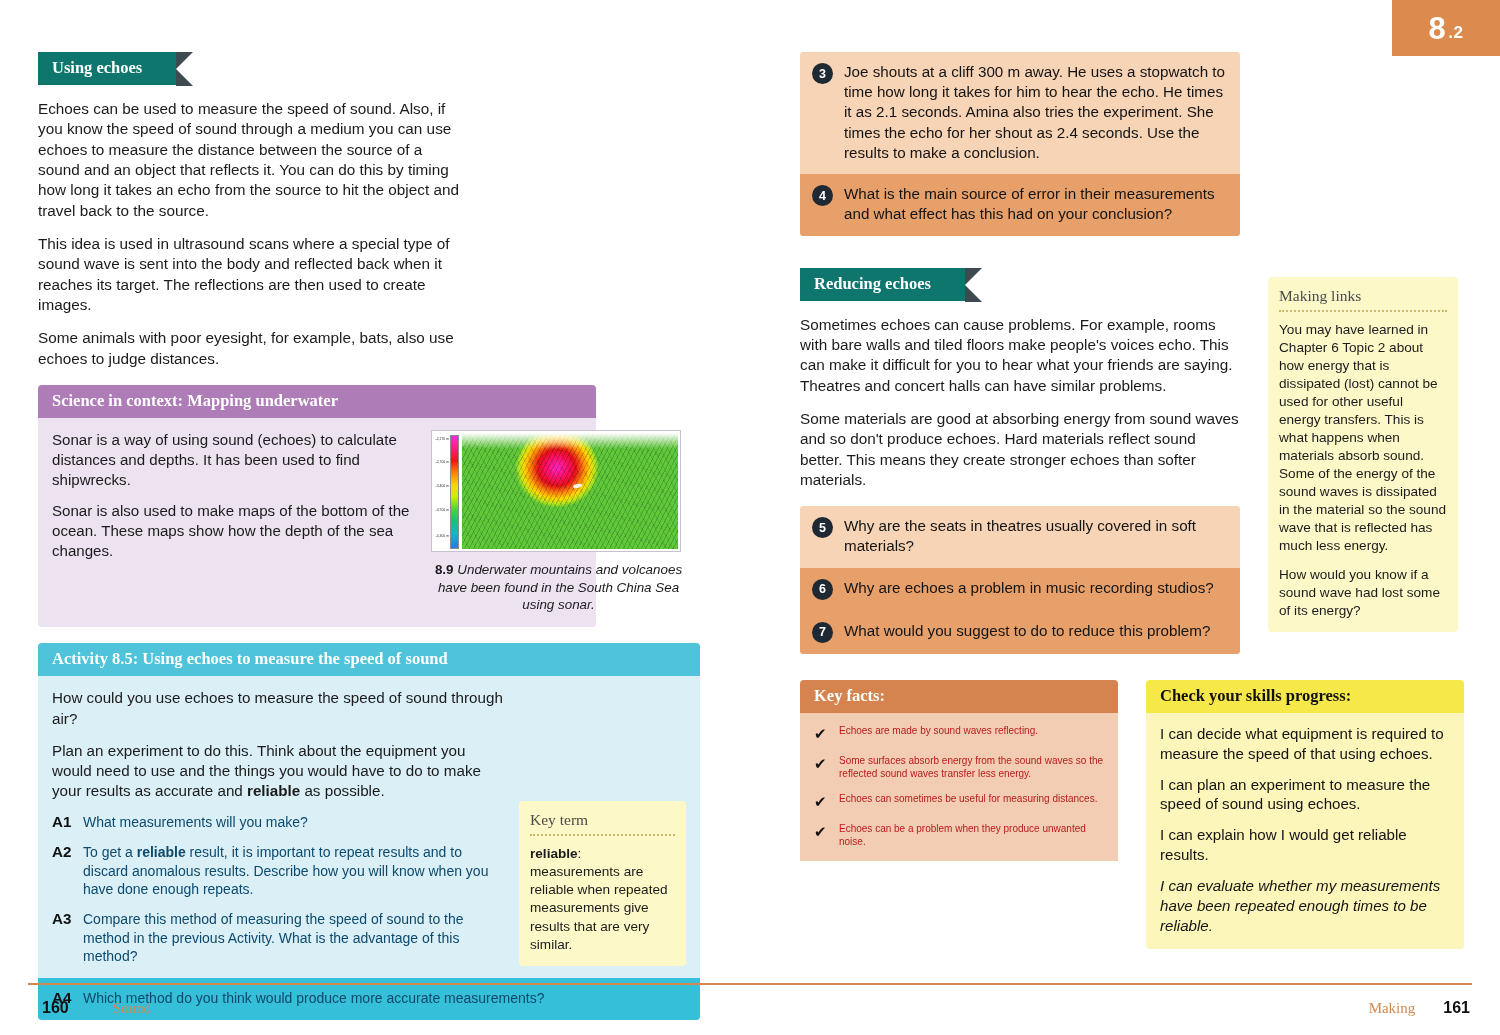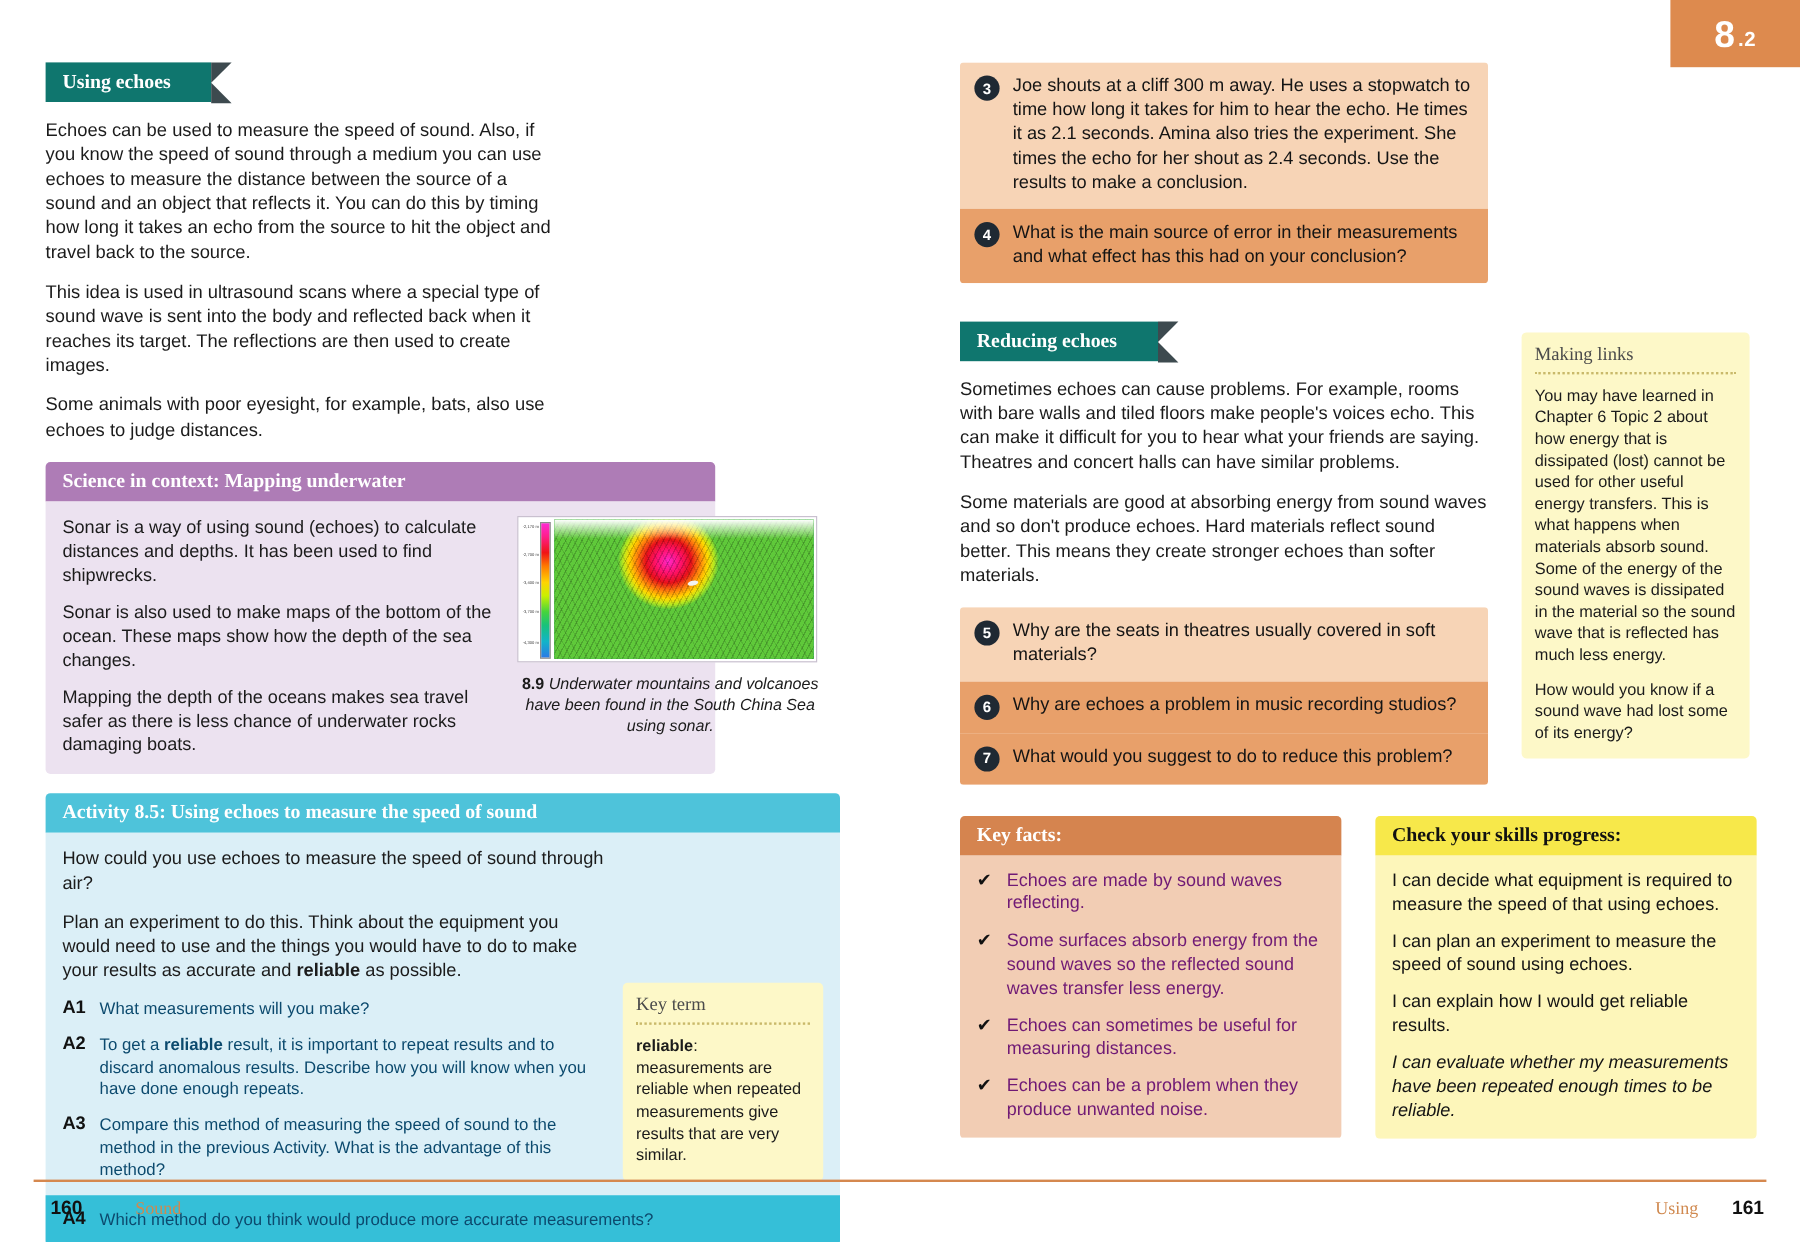--- a/index.html
+++ b/index.html
@@ -200,21 +200,21 @@
     color: #ffffff;
     font-family: "Liberation Serif", serif;
     font-weight: bold;
     font-size: 16.5px;
     padding: 6px 12px 7px 14px;
   }
   .keyfacts .kf-body { background: #f2cdb4; padding: 11px 14px 13px 14px; }
   .kf-row { display: flex; gap: 9px; margin-bottom: 11px; }
   .kf-row:last-child { margin-bottom: 0; }
   .kf-tick { flex: 0 0 16px; font-size: 15px; color: #111; line-height: 1.3; }
-  .kf-txt { font-size: 15px; line-height: 1.32; color: #701a75; }
+  .kf-txt { font-size: 10px; line-height: 1.32; color: #b91c1c; }
 
   
   .skills { border-radius: 4px; overflow: hidden; }
   .skills .sk-head {
     background: #f7e84a;
     color: #111111;
     font-family: "Liberation Serif", serif;
     font-weight: bold;
     font-size: 16.5px;
     padding: 6px 12px 7px 14px;
@@ -260,21 +260,20 @@
       <p class="body">This idea is used in ultrasound scans where a special type of sound wave is sent into the body and reflected back when it reaches its target. The reflections are then used to create images.</p>
       <p class="body">Some animals with poor eyesight, for example, bats, also use echoes to judge distances.</p>
     </div>
 
     <div class="panel sci" style="width:558px">
       <div class="panel-head">Science in context: Mapping underwater</div>
       <div class="panel-body">
         <div class="sci-text">
           <p>Sonar is a way of using sound (echoes) to calculate distances and depths. It has been used to find shipwrecks.</p>
           <p>Sonar is also used to make maps of the bottom of the ocean. These maps show how the depth of the sea changes.</p>
-          <p>Mapping the depth of the oceans makes sea travel safer as there is less chance of underwater rocks damaging boats.</p>
         </div>
         <div class="sci-fig">
           <div class="sonar">
             <div class="cbar-ticks">
               <span style="top:2px">-2,170 m</span>
               <span style="top:25px">-2,700 m</span>
               <span style="top:49px">-3,400 m</span>
               <span style="top:73px">-3,700 m</span>
               <span style="top:99px">-4,300 m</span>
             </div>
@@ -414,17 +413,17 @@
       </div>
     </div>
   </div>
 
   <div class="footer-rule"></div>
   <div class="footer-left">
     <span class="pagenum">160</span>
     <span class="runhead">Sound</span>
   </div>
   <div class="footer-right">
-    <span class="runhead">Using</span>
+    <span class="runhead">Making</span>
     <span class="pagenum">161</span>
   </div>
 
 </div>
 
 </body></html>

